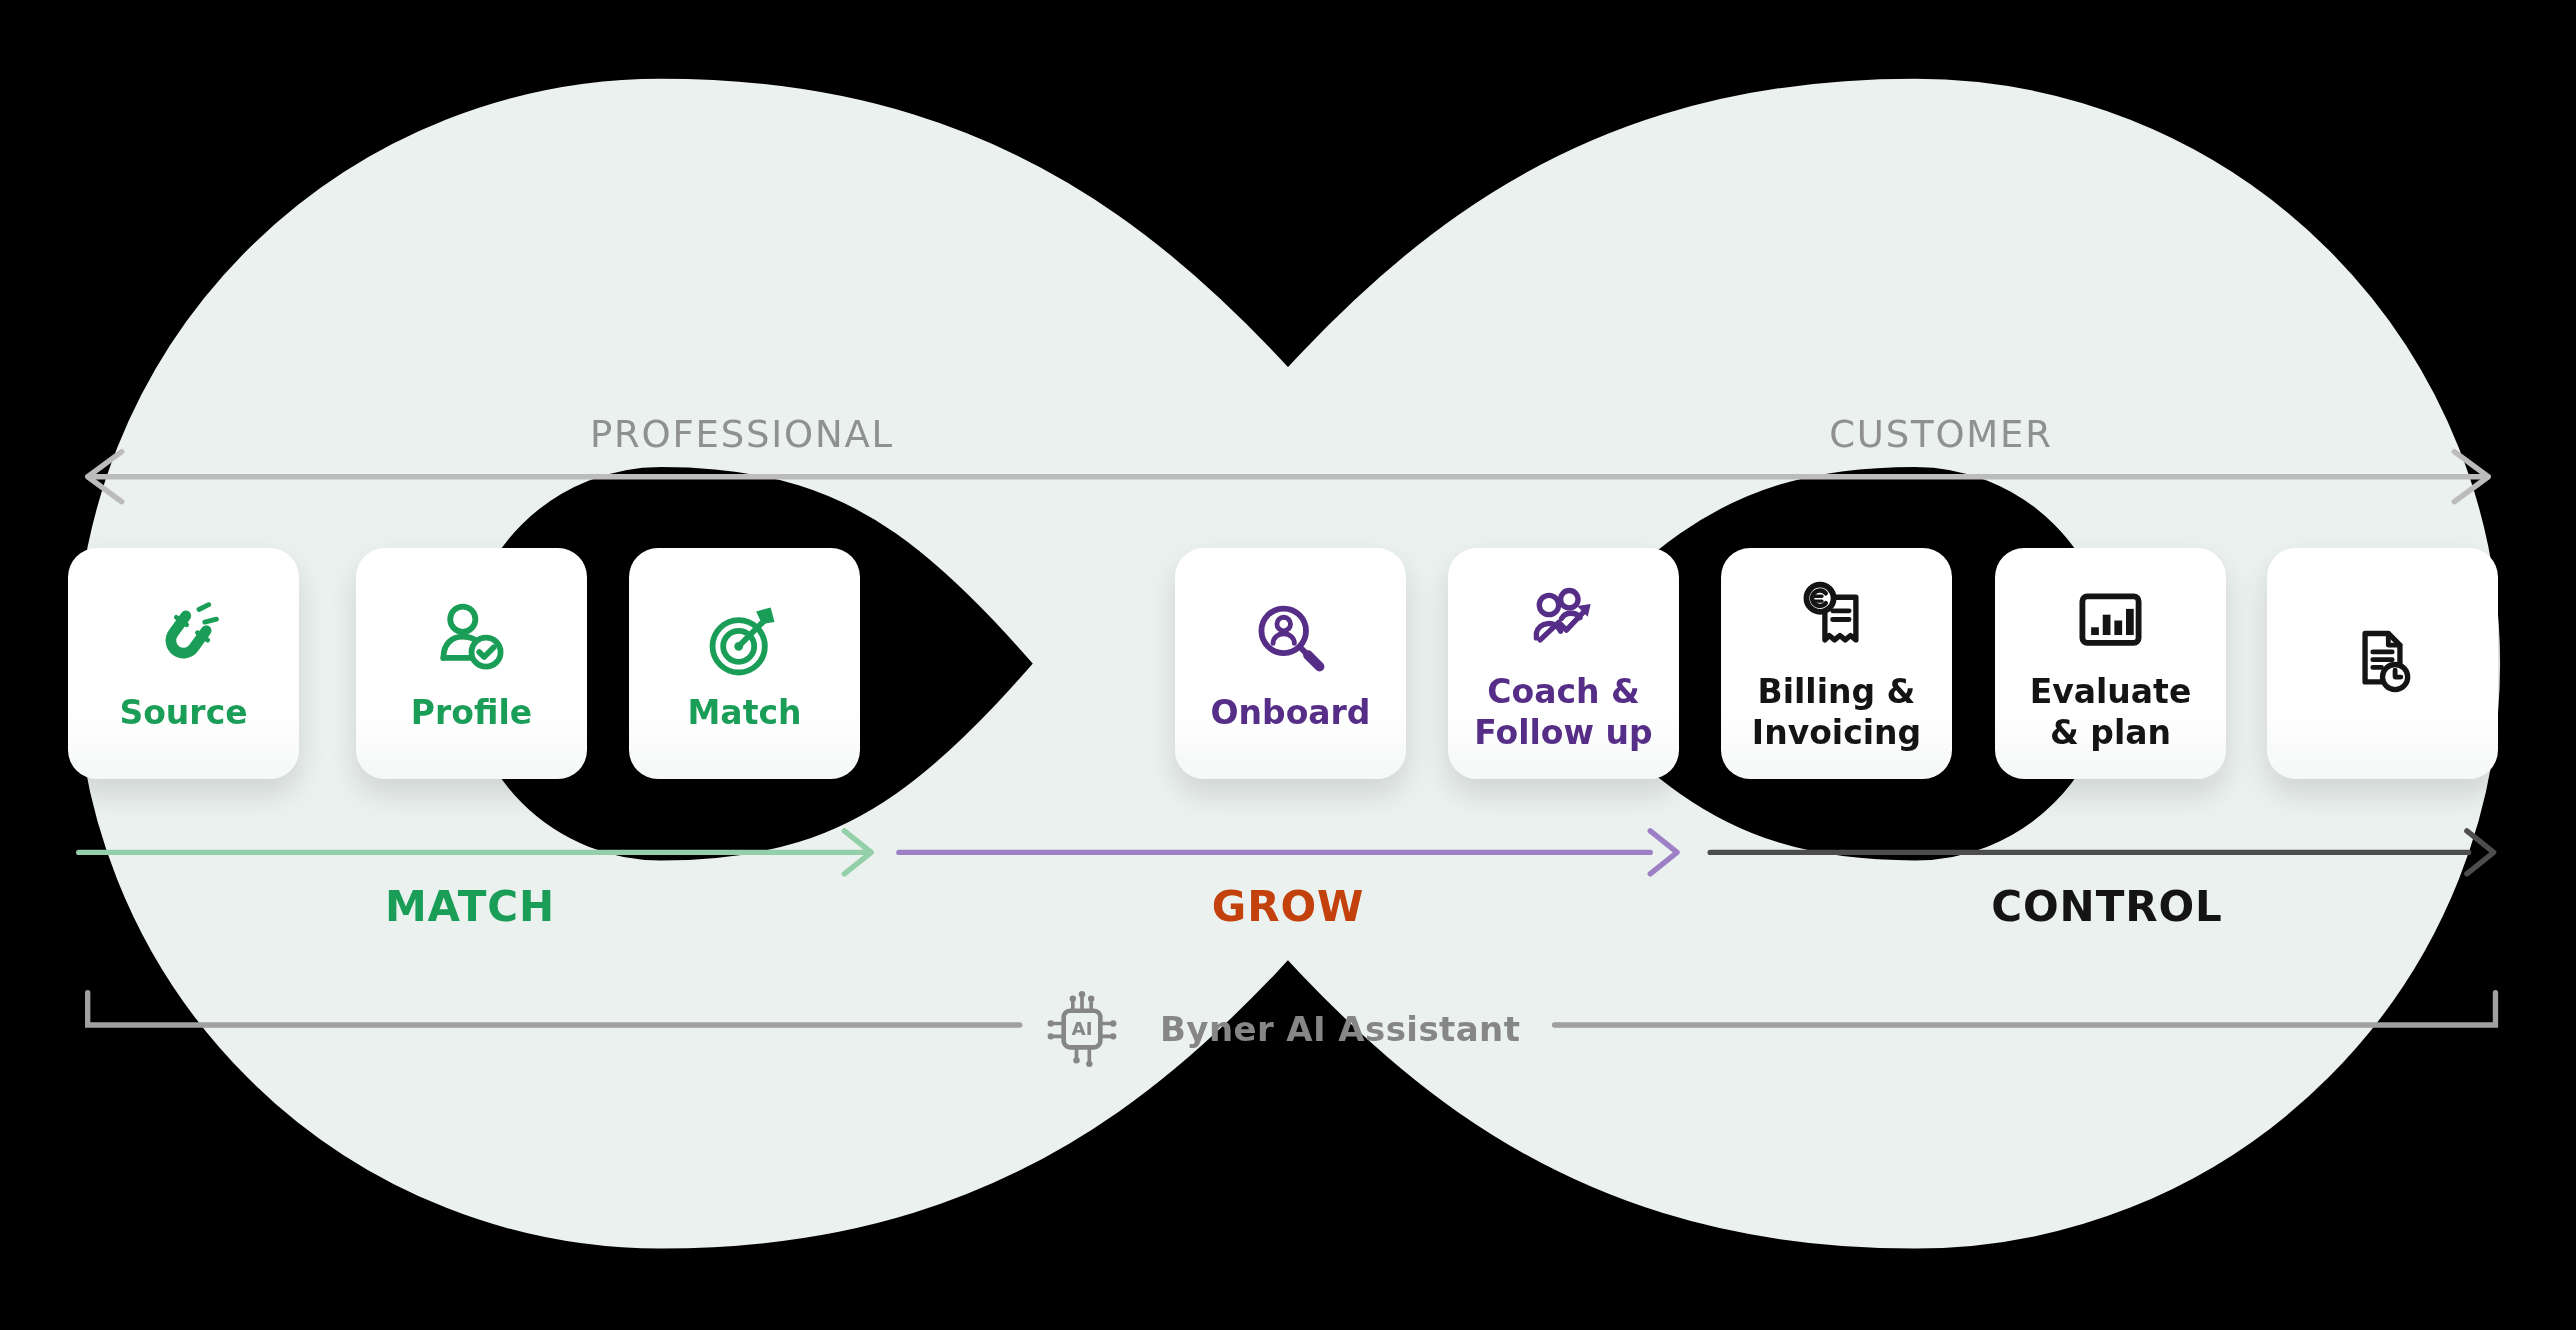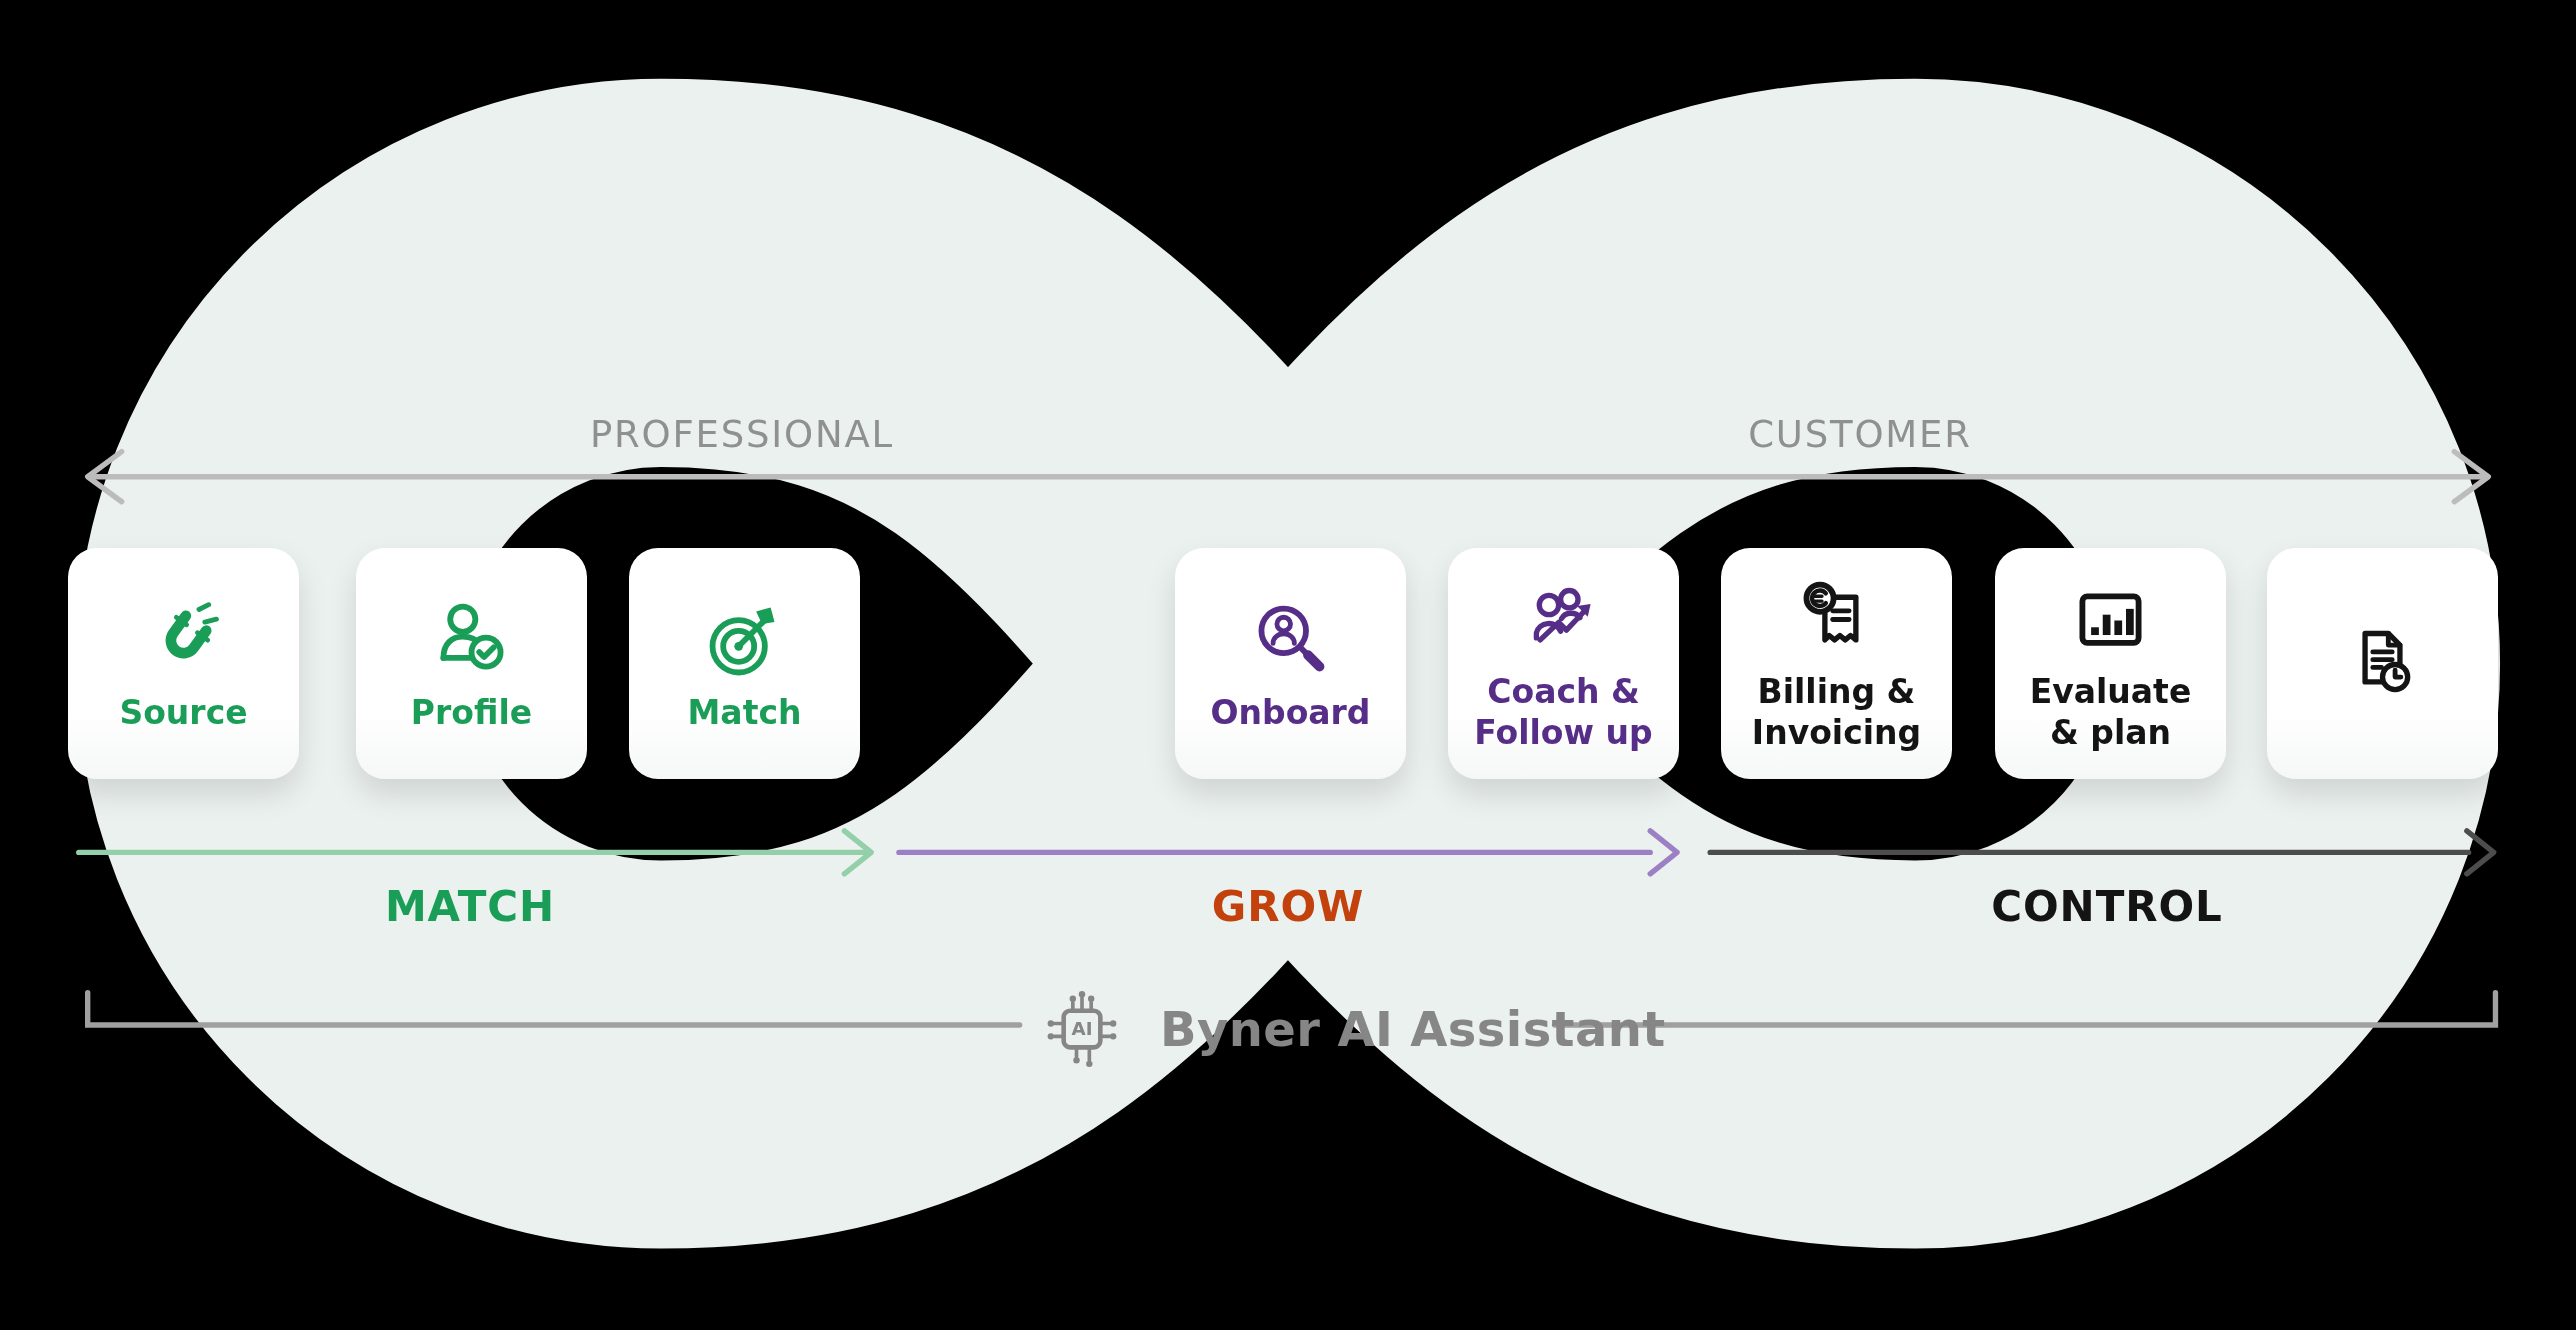--- a/index.html
+++ b/index.html
@@ -8,21 +8,21 @@
     font-family:"DejaVu Sans","Liberation Sans",sans-serif;
   }
   svg.layer{position:absolute;left:0;top:0;width:2576px;height:1330px;}
 
   
   .axis-label{
     position:absolute;top:413px;transform:translateX(-50%);
     font-size:37px;font-weight:normal;letter-spacing:1.8px;color:#8f9190;white-space:nowrap;
   }
   .axis-label.professional{left:742px;}
-  .axis-label.customer{left:1860px;}
+  .axis-label.customer{left:1941px;}
 
   
   .card{
     position:absolute;top:548px;width:231px;height:231px;border-radius:29px;
     background:linear-gradient(180deg,#ffffff 70%,#f5f8f6 100%);
     box-shadow:0 14.3px 30px rgba(0,0,0,0.12);
     display:flex;flex-direction:column;align-items:center;justify-content:center;gap:5.4px;
   }
   .card .icon{width:93px;height:93px;flex:0 0 auto;}
   .card .lbl{
@@ -41,21 +41,21 @@
   .phase-label.match{left:470px;color:#1a9e57;}
   .phase-label.grow{left:1288px;color:#c2410c;}
   .phase-label.control{left:2107px;color:#141414;}
 
   
   .assistant{
     position:absolute;left:1038px;top:980px;height:97px;
     display:flex;align-items:center;gap:34px;color:#868686;
   }
   .assistant .chip{width:88px;height:88px;}
-  .assistant .txt{font-size:48px;font-weight:bold;letter-spacing:0.4px;white-space:nowrap;}
+  .assistant .txt{font-size:34px;font-weight:bold;letter-spacing:0.4px;white-space:nowrap;}
 </style>
 </head>
 <body>
 
 <div class="stage">
 
   <svg class="layer" viewBox="0 0 2880 1487" aria-hidden="true">
     <path d="M 739 305
              A 437 437 0 1 0 739 1179
              C 1090 1179 1230 990 1440 742

